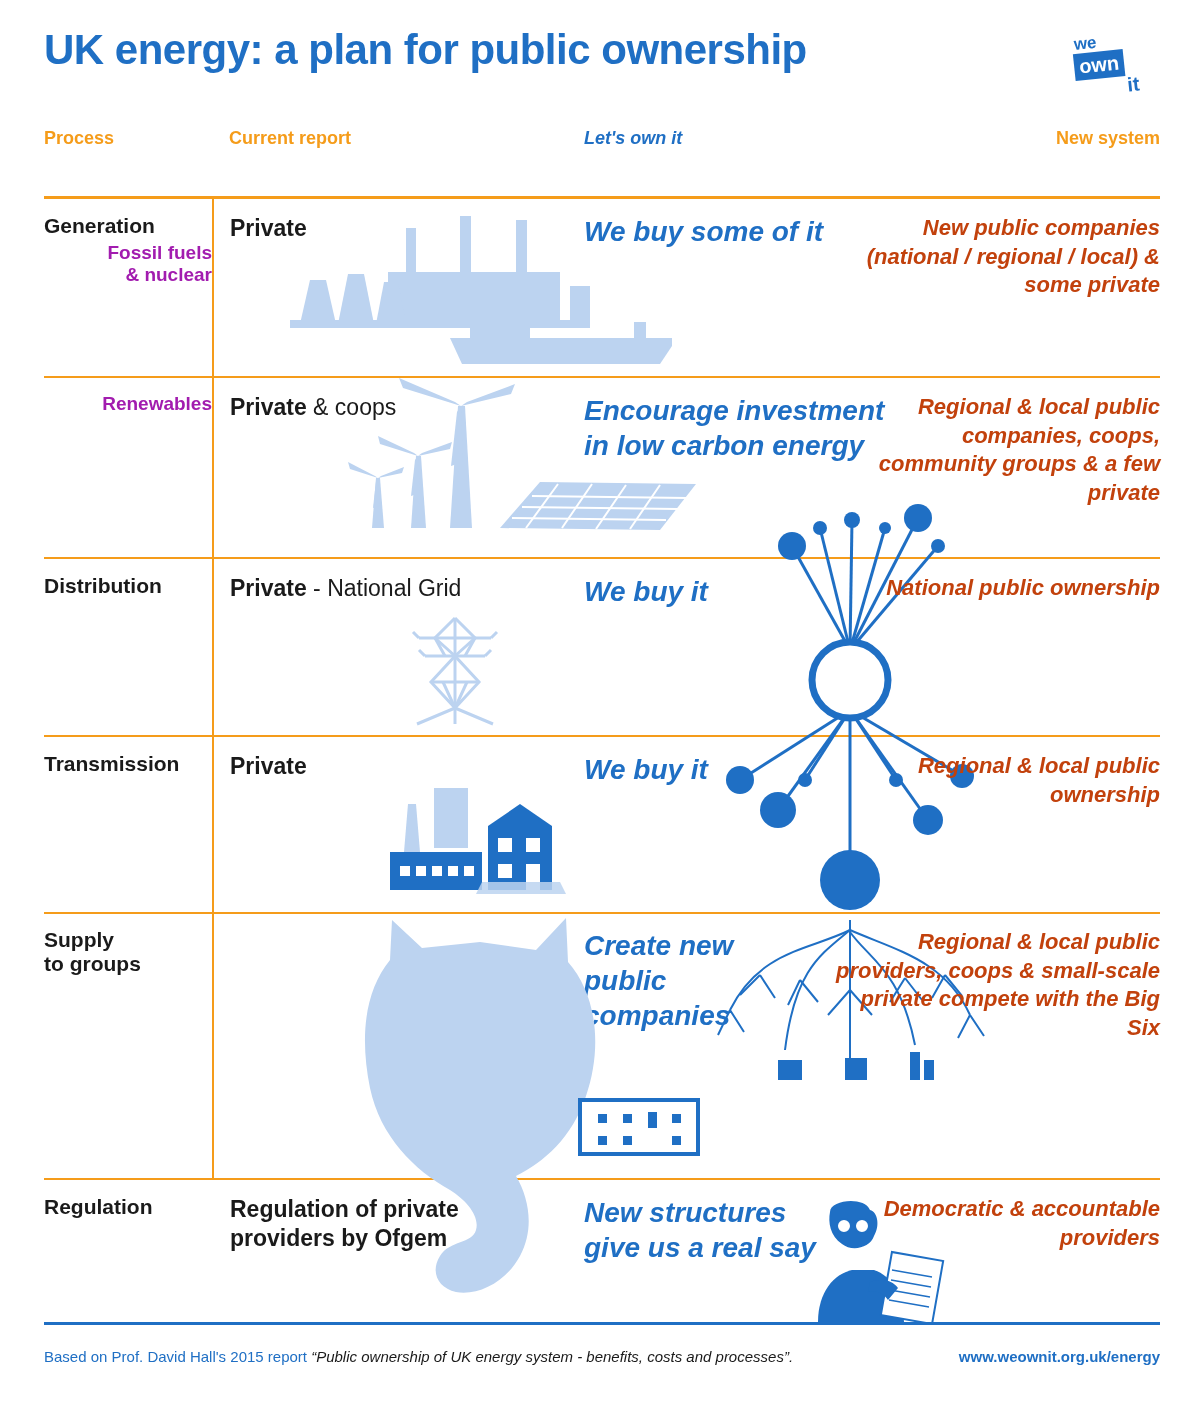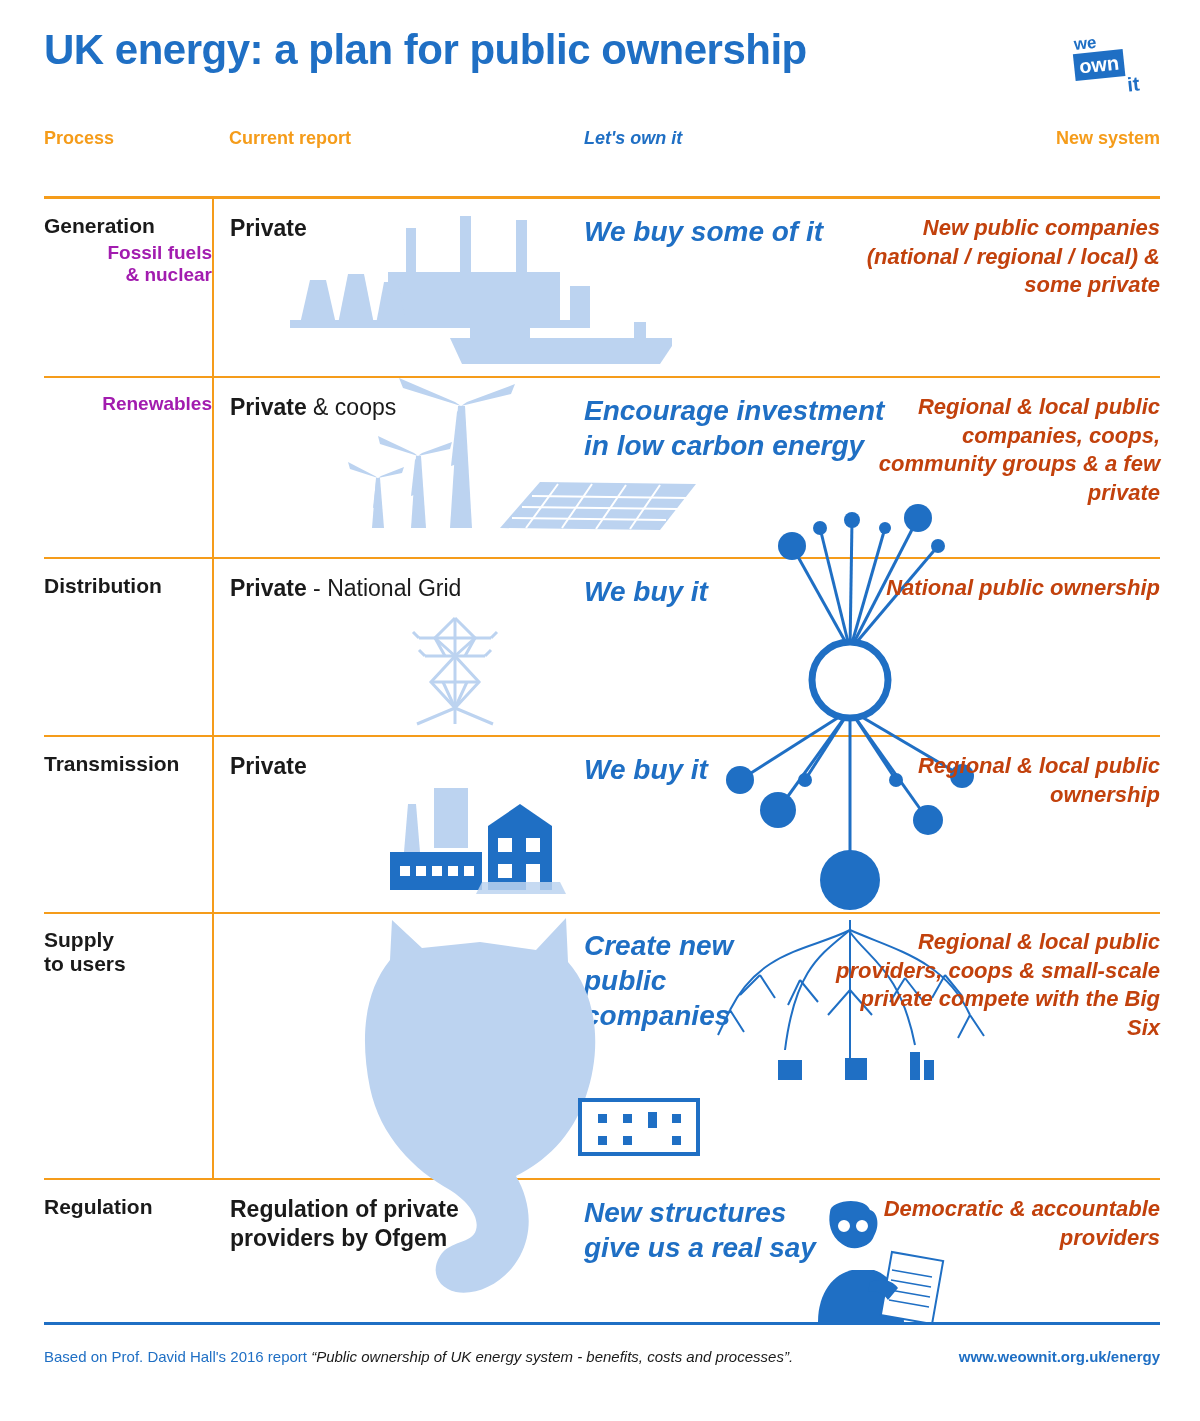--- a/index.html
+++ b/index.html
@@ -415,21 +415,21 @@
                C120 340, 142 344, 146 330
                C150 316, 136 300, 120 290
                C84 270, 50 236, 40 188
                C30 138, 34 92, 60 60 Z"></path>
     </g>
   </svg>
 
   <div class="row" style="top:928px; height:240px;">
     <div class="col-process">
       <div class="proc-label">Supply</div>
-      <div class="proc-label">to users</div>
+      <div class="proc-label">to groups</div>
     </div>
     <div class="col-lets" style="width:160px;">Create new public companies</div>
     <div class="col-new" style="width:330px;">Regional &amp; local public providers, coops &amp; small-scale private compete with the Big Six</div>
   </div>
 
 
   <svg class="art" style="left:578px; top:1098px; width:122px; height:58px; z-index:3;" viewBox="0 0 122 58">
     <rect x="2" y="2" width="118" height="54" fill="#ffffff" stroke="#1f6fc4" stroke-width="4"></rect>
     <g fill="#1f6fc4">
       <rect x="20" y="16" width="9" height="9"></rect>
@@ -464,18 +464,18 @@
     <g stroke="#1f6fc4" stroke-width="1.5" fill="none">
       <line x1="51" y1="30" x2="55" y2="30"></line>
       <path d="M92 74 L132 81 M91 84 L131 91 M90 94 L130 101 M89 104 L129 111"></path>
     </g>
     <g class="mid">
       <path d="M70 86 C82 82, 92 84, 98 92 L88 104 C82 96, 76 94, 68 96 Z"></path>
     </g>
   </svg>
 
   <div class="footer">
-    <span class="based">Based on Prof. David Hall's 2016 report</span>
+    <span class="based">Based on Prof. David Hall's 2015 report</span>
     <span class="report">“Public ownership of UK energy system - benefits, costs and processes”.</span>
     <span class="url">www.weownit.org.uk/energy</span>
   </div>
 
 </div>
 
 </body></html>

